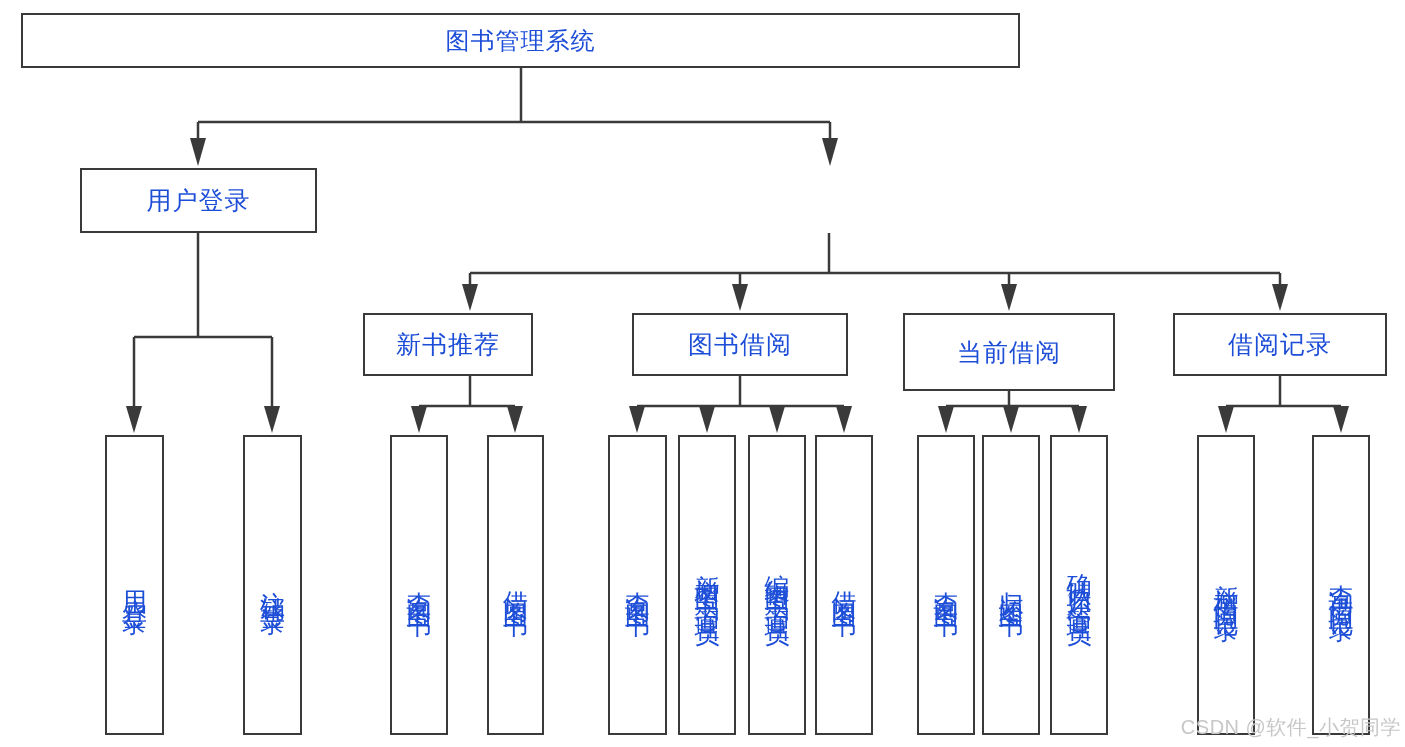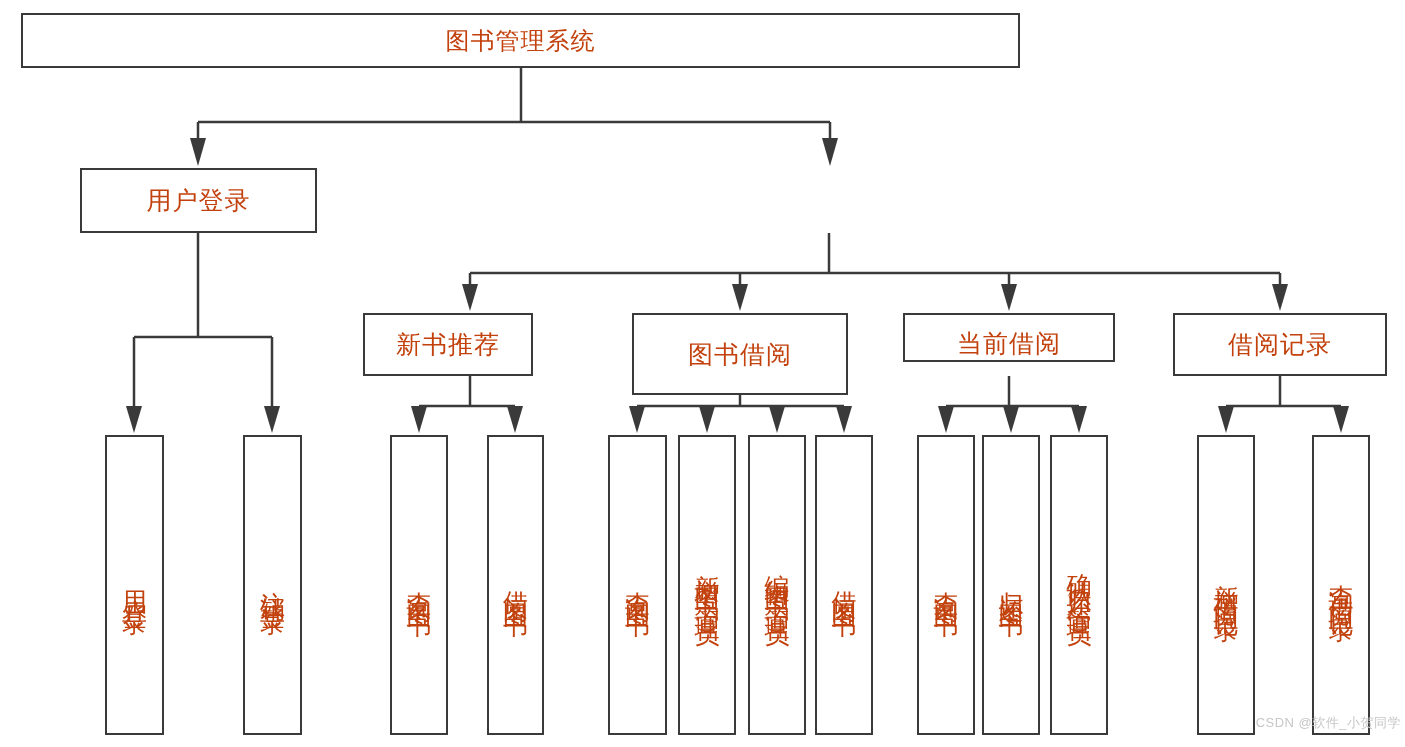--- a/index.html
+++ b/index.html
@@ -4,32 +4,32 @@
 <style>
   html,body{margin:0;padding:0;background:#ffffff;}
   #canvas{
     position:relative;width:1405px;height:747px;background:#ffffff;overflow:hidden;
     font-family:"Liberation Sans","DejaVu Sans",sans-serif;
   }
   #connectors{position:absolute;left:0;top:0;width:1405px;height:747px;z-index:1;}
   .node{
     position:absolute;box-sizing:border-box;background:#ffffff;
     border:2.5px solid #3a3a3a;display:flex;align-items:center;justify-content:center;
-    color:#c2410c;z-index:2;
+    color:#1d4ed8;z-index:2;
   }
   .hlabel{font-size:25px;letter-spacing:1px;white-space:nowrap;}
   .root-label{font-size:24px;}
   .leaf{width:100%;}
   .vtext{
     writing-mode:vertical-rl;text-orientation:mixed;
     font-size:25px;letter-spacing:7px;line-height:1;white-space:nowrap;
   }
   #watermark{
     position:absolute;z-index:3;top:714px;right:4px;
-    font-size:13px;color:#c7c7c7;letter-spacing:0.5px;white-space:nowrap;
+    font-size:20px;color:#c7c7c7;letter-spacing:0.5px;white-space:nowrap;
   }
 </style>
 </head>
 <body>
 
 <div id="canvas">
 
   <svg id="connectors" viewBox="0 0 1405 747" xmlns="http://www.w3.org/2000/svg">
     <g stroke="#3a3a3a" stroke-width="2.5" fill="none">
 
@@ -107,24 +107,24 @@
     <span class="hlabel root-label">图书管理系统</span>
   </div>
 
   <div class="node" style="left:80px;top:168px;width:237px;height:65px;">
     <span class="hlabel">用户登录</span>
   </div>
 
   <div class="node" style="left:363px;top:313px;width:170px;height:63px;">
     <span class="hlabel">新书推荐</span>
   </div>
-  <div class="node" style="left:632px;top:313px;width:216px;height:82px;">
+  <div class="node" style="left:632px;top:313px;width:216px;height:63px;">
     <span class="hlabel">图书借阅</span>
   </div>
-  <div class="node" style="left:903px;top:313px;width:212px;height:49px;align-items:flex-end;">
+  <div class="node" style="left:903px;top:313px;width:212px;height:78px;">
     <span class="hlabel">当前借阅</span>
   </div>
   <div class="node" style="left:1173px;top:313px;width:214px;height:63px;">
     <span class="hlabel">借阅记录</span>
   </div>
 
   <div class="node leaf" style="left:105px;top:435px;width:59px;height:300px;">
     <span class="vtext">用户登录</span>
   </div>
   <div class="node leaf" style="left:243px;top:435px;width:59px;height:300px;">

